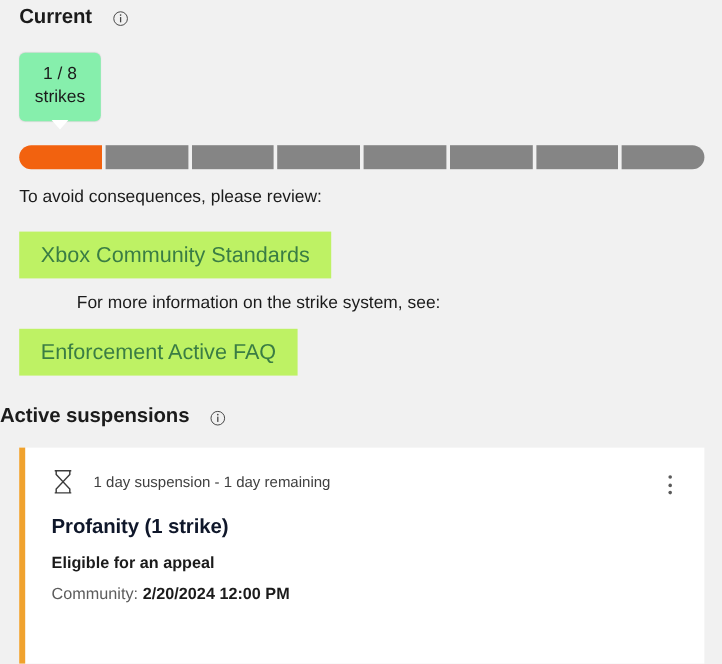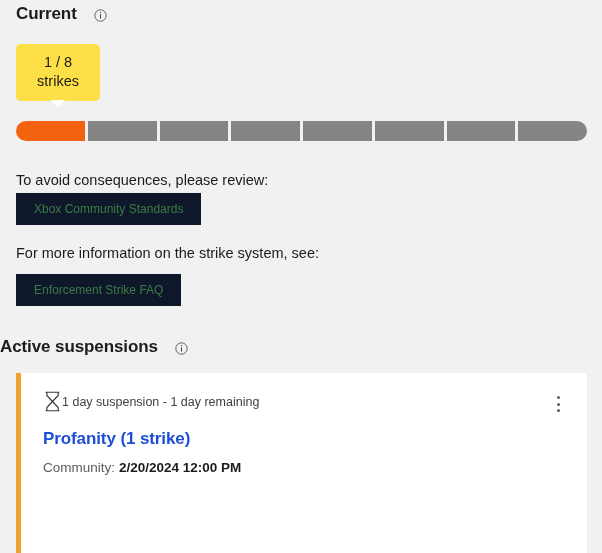--- a/index.html
+++ b/index.html
@@ -42,22 +42,22 @@
     position: absolute;
     left: 16px;
     top: 4px;
   }
 
   
   .callout {
     position: absolute;
     left: 16px;
     top: 44px;
-    width: 84px;
-    background: #fde047;
+    width: 68px;
+    background: #86efac;
     border-radius: 5px;
     padding: 9px 4px 10px;
     box-sizing: border-box;
     text-align: center;
     font-size: 14.5px;
     line-height: 19px;
     color: #1b1b1b;
     box-shadow: 0 0 1px rgba(0,0,0,0.10);
   }
   .callout .tail {
@@ -99,31 +99,31 @@
   }
 
   
   .prompt {
     position: absolute;
     left: 16px;
     font-size: 14.5px;
     color: #1b1b1b;
     white-space: nowrap;
   }
-  #prompt-review { top: 172px; text-align: center; }
-  #prompt-info   { top: 245px; }
+  #prompt-review { top: 156px; text-align: center; }
+  #prompt-info   { top: 245px; margin-left: 48px; }
 
   .link-button {
     position: absolute;
     left: 16px;
-    background: #0f172a;
+    background: #bef264;
     border: none;
     padding: 9px 18px;
     font-family: "Liberation Sans", sans-serif;
-    font-size: 12px;
+    font-size: 18px;
     color: #3a7d44;
     cursor: pointer;
     text-align: center;
     box-sizing: border-box;
     white-space: nowrap;
   }
   #link-standards { top: 193px; }
   #link-faq       { top: 274px; }
 
   
@@ -146,21 +146,21 @@
   }
 
   .card-top {
     display: flex;
     align-items: flex-start;
     justify-content: space-between;
   }
   .card-top-left {
     display: flex;
     align-items: center;
-    gap: 0;
+    gap: 16px;
   }
   .hourglass-icon {
     width: 19px;
     height: 21px;
     flex: 0 0 auto;
   }
   .hourglass-icon svg { display: block; }
   .duration-text {
     font-size: 12.5px;
     color: #404040;
@@ -183,21 +183,21 @@
     height: 3px;
     background: #5a5a5a;
     border-radius: 50%;
     display: block;
   }
 
   .violation-title {
     margin-top: 12px;
     font-size: 17px;
     font-weight: bold;
-    color: #1d4ed8;
+    color: #0f172a;
     letter-spacing: -0.1px;
   }
   .appeal-status {
     margin-top: 12px;
     font-size: 13.5px;
     font-weight: bold;
     color: #1b1b1b;
   }
   .date-row {
     margin-top: 11px;
@@ -239,21 +239,21 @@
   <div class="strike-seg"></div>
   <div class="strike-seg"></div>
   <div class="strike-seg"></div>
   <div class="strike-seg"></div>
 </div>
 
 <div class="prompt" id="prompt-review">To avoid consequences, please review:</div>
 <button class="link-button" id="link-standards">Xbox Community Standards</button>
 
 <div class="prompt" id="prompt-info">For more information on the strike system, see:</div>
-<button class="link-button" id="link-faq">Enforcement Strike FAQ</button>
+<button class="link-button" id="link-faq">Enforcement Active FAQ</button>
 
 <div class="section-heading" id="active-heading">
   <span>Active suspensions</span>
   <span class="info-icon">
     <svg viewBox="0 0 16 16" width="13" height="13" aria-hidden="true">
       <circle cx="8" cy="8" r="7" fill="none" stroke="#444444" stroke-width="1"></circle>
       <circle cx="8" cy="4.4" r="0.85" fill="#444444"></circle>
       <rect x="7.35" y="6.4" width="1.3" height="5.4" fill="#444444"></rect>
     </svg>
   </span>
@@ -270,17 +270,18 @@
       <span class="duration-text">1 day suspension - 1 day remaining</span>
     </div>
     <div class="kebab-menu">
       <span></span>
       <span></span>
       <span></span>
     </div>
   </div>
 
   <div class="violation-title">Profanity (1 strike)</div>
+  <div class="appeal-status">Eligible for an appeal</div>
 
   <div class="date-row">
     <span>Community:</span><span class="date-value">2/20/2024 12:00 PM</span>
   </div>
 </div>
 
 </body></html>

